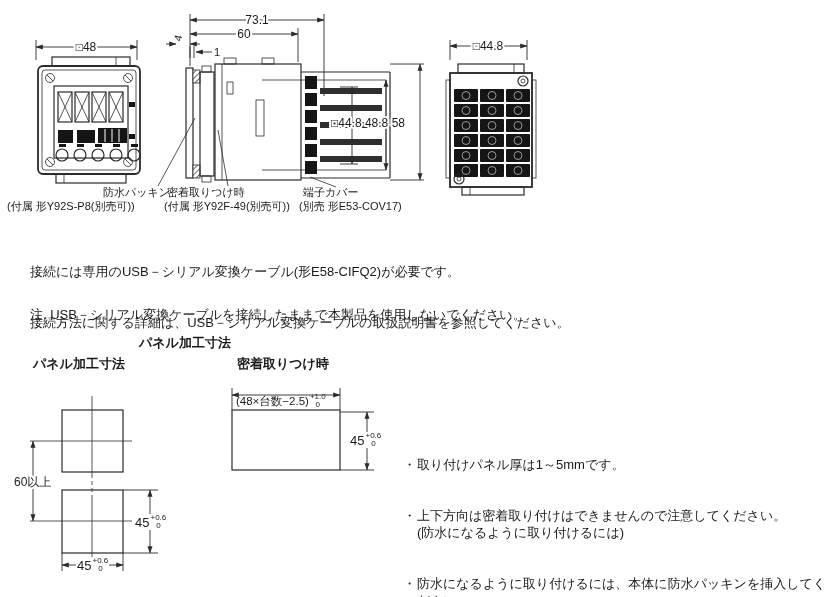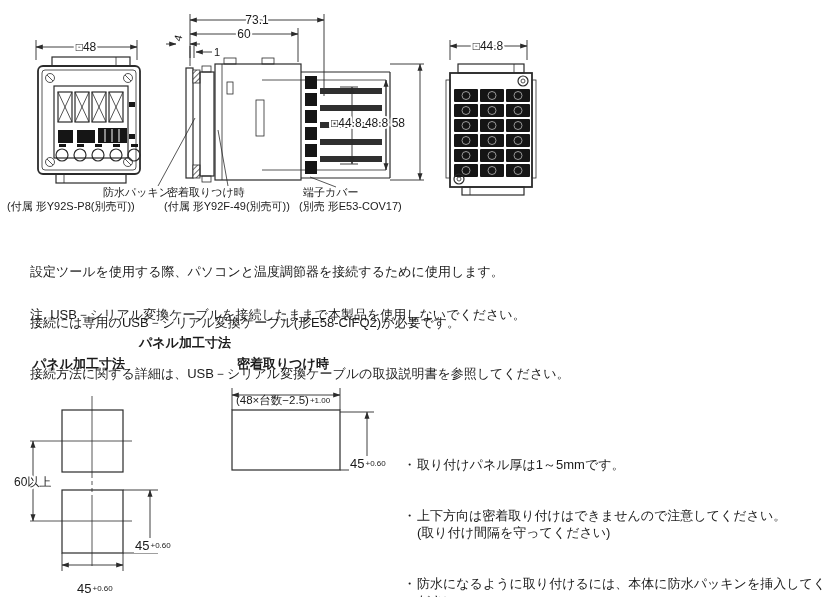--- a/index.html
+++ b/index.html
@@ -4,23 +4,23 @@
 <style>
   html,body { margin:0; padding:0; background:#fff; }
   .page {
     position:relative; width:838px; height:597px; background:#ffffff;
     font-family:"Liberation Sans","DejaVu Sans",sans-serif; color:#1a1a1a; overflow:hidden;
   }
   .abs { position:absolute; }
   .jp { font-size:13px; line-height:17px; white-space:pre-wrap; }
   .bold { font-weight:bold; }
   .callout { font-size:11px; line-height:12px; white-space:nowrap; }
-  .dimlab { display:flex; align-items:center; background:#fff; padding:0 1px; font-size:13px; white-space:nowrap;margin-top:24px; }
+  .dimlab { display:flex; align-items:center; background:#fff; padding:0 1px; font-size:13px; white-space:nowrap; }
   .dimlab .tol, .formula .tol {
-    display:inline-flex; align-items:flex-end;
+    display:inline-flex; flex-direction:column; align-items:center;
     font-size:8px; line-height:8px; margin-left:1px;
   }
   .formula { display:flex; align-items:center; background:#fff; font-size:11.5px; white-space:nowrap;margin-top:18px; }
   .bullets { width:436px; }
   .bullet-row { display:flex; margin:0; }
   .bullet-row .b { flex:0 0 14px; }
   .bullet-row .t { flex:1; }
   svg { position:absolute; left:0; }
   svg .ln { stroke:#2b2b2b; stroke-width:1.2; fill:none; }
   svg .thin { stroke:#2b2b2b; stroke-width:0.8; fill:none; }
@@ -211,21 +211,20 @@
   </svg>
 
   <div class="abs callout" style="left:103px; top:186px">防水パッキン</div>
   <div class="abs callout" style="left:7px; top:200px">(付属 形Y92S-P8(別売可))</div>
   <div class="abs callout" style="left:167px; top:186px">密着取りつけ時</div>
   <div class="abs callout" style="left:164px; top:200px">(付属 形Y92F-49(別売可))</div>
   <div class="abs callout" style="left:303px; top:186px">端子カバー</div>
   <div class="abs callout" style="left:299px; top:200px">(別売 形E53-COV17)</div>
 
   <div class="abs jp" style="left:30px; top:229px; width:560px">
-    <div>設定ツールを使用する際、パソコンと温度調節器を接続するために使用します。</div>
     <div>接続には専用のUSB－シリアル変換ケーブル(形E58-CIFQ2)が必要です。</div>
     <div>接続方法に関する詳細は、USB－シリアル変換ケーブルの取扱説明書を参照してください。</div>
   </div>
   <div class="abs jp" style="left:30px; top:306px; width:580px">注. USB－シリアル変換ケーブルを接続したままで本製品を使用しないでください。</div>
 
   <div class="abs jp bold" style="left:139px; top:334px">パネル加工寸法</div>
   <div class="abs jp bold" style="left:33px; top:355px">パネル加工寸法</div>
   <div class="abs jp bold" style="left:237px; top:355px">密着取りつけ時</div>
 
   <div class="abs formula" style="left:236px; top:375px">
@@ -283,21 +282,21 @@
   </div>
 
   <div class="abs jp bullets" style="left:403px; top:422px">
     <div class="bullet-row">
       <span class="b">・</span>
       <span class="t">取り付けパネル厚は1～5mmです。</span>
     </div>
     <div class="bullet-row">
       <span class="b">・</span>
       <span class="t">上下方向は密着取り付けはできませんので注意してください。
-(取り付け間隔を守ってください)</span>
+(防水になるように取り付けるには)</span>
     </div>
     <div class="bullet-row">
       <span class="b">・</span>
       <span class="t">防水になるように取り付けるには、本体に防水パッキンを挿入してください。</span>
     </div>
     
     
   </div>
 
 </div>

